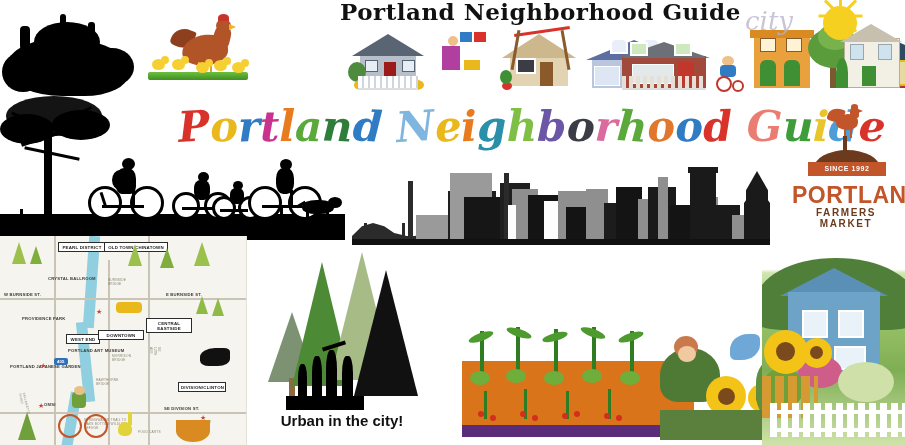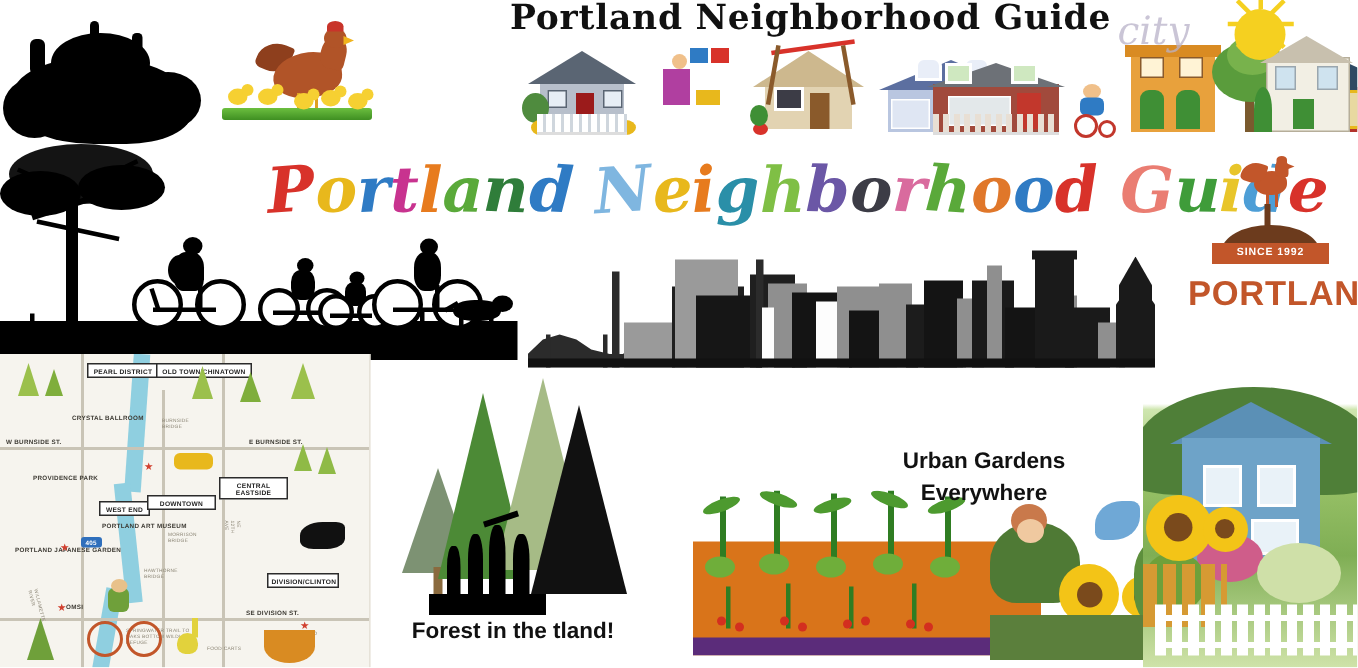--- a/index.html
+++ b/index.html
@@ -407,20 +407,21 @@
       <div style="position:absolute;left:30px;top:5px;width:0;height:0;border-left:5px solid #c2562a;border-top:2px solid transparent;border-bottom:2px solid transparent;"></div>
       <div style="position:absolute;left:0px;top:4px;width:16px;height:14px;background:#c2562a;border-radius:70% 10% 60% 20%;transform:rotate(18deg);"></div>
       <div style="position:absolute;left:16px;top:25px;width:2px;height:9px;background:#c2562a;"></div>
       <div style="position:absolute;left:22px;top:25px;width:2px;height:9px;background:#c2562a;"></div>
     </div>
     <div class="fm-handle"></div>
     <div class="fm-umb"></div>
     <div class="fm-ribbon"></div>
     <div class="fm-since">SINCE 1992</div>
     <div class="fm-name">PORTLAND</div>
+    <div class="fm-sub">FARMERS MARKET</div>
   </div>
 
   <div class="map">
 
     <div class="map-river" style="left:86px;top:0px;width:11px;height:92px;transform:rotate(4deg);"></div>
     <div class="map-river" style="left:80px;top:86px;width:11px;height:80px;transform:rotate(-6deg);"></div>
     <div class="map-river" style="left:66px;top:156px;width:11px;height:56px;transform:rotate(10deg);"></div>
 
     <div class="map-road" style="left:0px;top:62px;width:246px;height:2px;"></div>
     <div class="map-road" style="left:0px;top:176px;width:246px;height:2px;"></div>
@@ -493,21 +494,21 @@
     <div class="conifer" style="left:30px;top:10px;border-left:30px solid transparent;border-right:30px solid transparent;border-bottom:124px solid #4c8a36;"></div>
     <div class="conifer" style="left:68px;top:0px;border-left:32px solid transparent;border-right:32px solid transparent;border-bottom:128px solid #a6bb86;"></div>
     <div class="conifer" style="left:92px;top:18px;border-left:32px solid transparent;border-right:32px solid transparent;border-bottom:126px solid #111111;"></div>
     <div class="forest-base"></div>
     <div class="hiker" style="left:36px;top:112px;width:9px;height:34px;border-radius:40% 40% 0 0;"></div>
     <div class="hiker" style="left:50px;top:104px;width:10px;height:42px;border-radius:40% 40% 0 0;"></div>
     <div class="hiker" style="left:64px;top:98px;width:11px;height:48px;border-radius:40% 40% 0 0;"></div>
     <div class="hiker" style="left:80px;top:104px;width:11px;height:42px;border-radius:40% 40% 0 0;"></div>
     <div class="hiker" style="left:60px;top:92px;width:24px;height:4px;transform:rotate(-18deg);"></div>
   </div>
-  <div class="forest-cap">Forest in the tland!</div>
+  <div class="forest-cap">Urban in the city!</div>
 
   <div class="garden">
     <div class="soil"></div>
     <div class="soil2"></div>
 
     <div class="corn" style="left:18px;top:4px;height:44px;"></div>
     <div class="corn" style="left:54px;top:0px;height:48px;"></div>
     <div class="corn" style="left:92px;top:2px;height:46px;"></div>
     <div class="corn" style="left:130px;top:0px;height:48px;"></div>
     <div class="corn" style="left:168px;top:4px;height:44px;"></div>
@@ -544,24 +545,20 @@
     <div class="sunflower" style="left:46px;top:46px;width:40px;height:40px;"></div>
     <div class="sf-center" style="left:58px;top:58px;width:17px;height:17px;"></div>
     <div class="sunflower" style="left:88px;top:54px;width:28px;height:28px;"></div>
     <div class="sf-center" style="left:96px;top:62px;width:12px;height:12px;"></div>
     <div style="position:absolute;left:70px;top:4px;width:30px;height:26px;background:#6fa8d6;border-radius:60% 20% 60% 20%;"></div>
     <div style="position:absolute;left:96px;top:28px;width:48px;height:62px;background:#5d8f3c;border-radius:40% 50% 30% 40%;"></div>
     <div style="position:absolute;left:104px;top:56px;width:26px;height:34px;background:#5a3f8c;border-radius:30%;"></div>
     <div style="position:absolute;left:110px;top:42px;width:18px;height:17px;background:#f0c9a0;border-radius:50%;"></div>
     <div style="position:absolute;left:0px;top:80px;width:145px;height:30px;background:#5b7f3c;"></div>
   </div>
-  <div class="garden-cap">
-    <div>Urban Gardens</div>
-    <div>Everywhere</div>
-  </div>
 
   <div class="bluehouse">
     <div class="bh-hill"></div>
     <div class="bh-roof"></div>
     <div class="bh-body"></div>
     <div class="bh-win" style="left:40px;top:52px;width:22px;height:24px;"></div>
     <div class="bh-win" style="left:76px;top:52px;width:22px;height:24px;"></div>
     <div class="bh-win" style="left:34px;top:86px;width:26px;height:22px;"></div>
     <div class="bh-win" style="left:72px;top:88px;width:28px;height:20px;"></div>
     <div class="bh-shrub" style="left:36px;top:98px;width:44px;height:32px;background:#cf5d8a;"></div>

